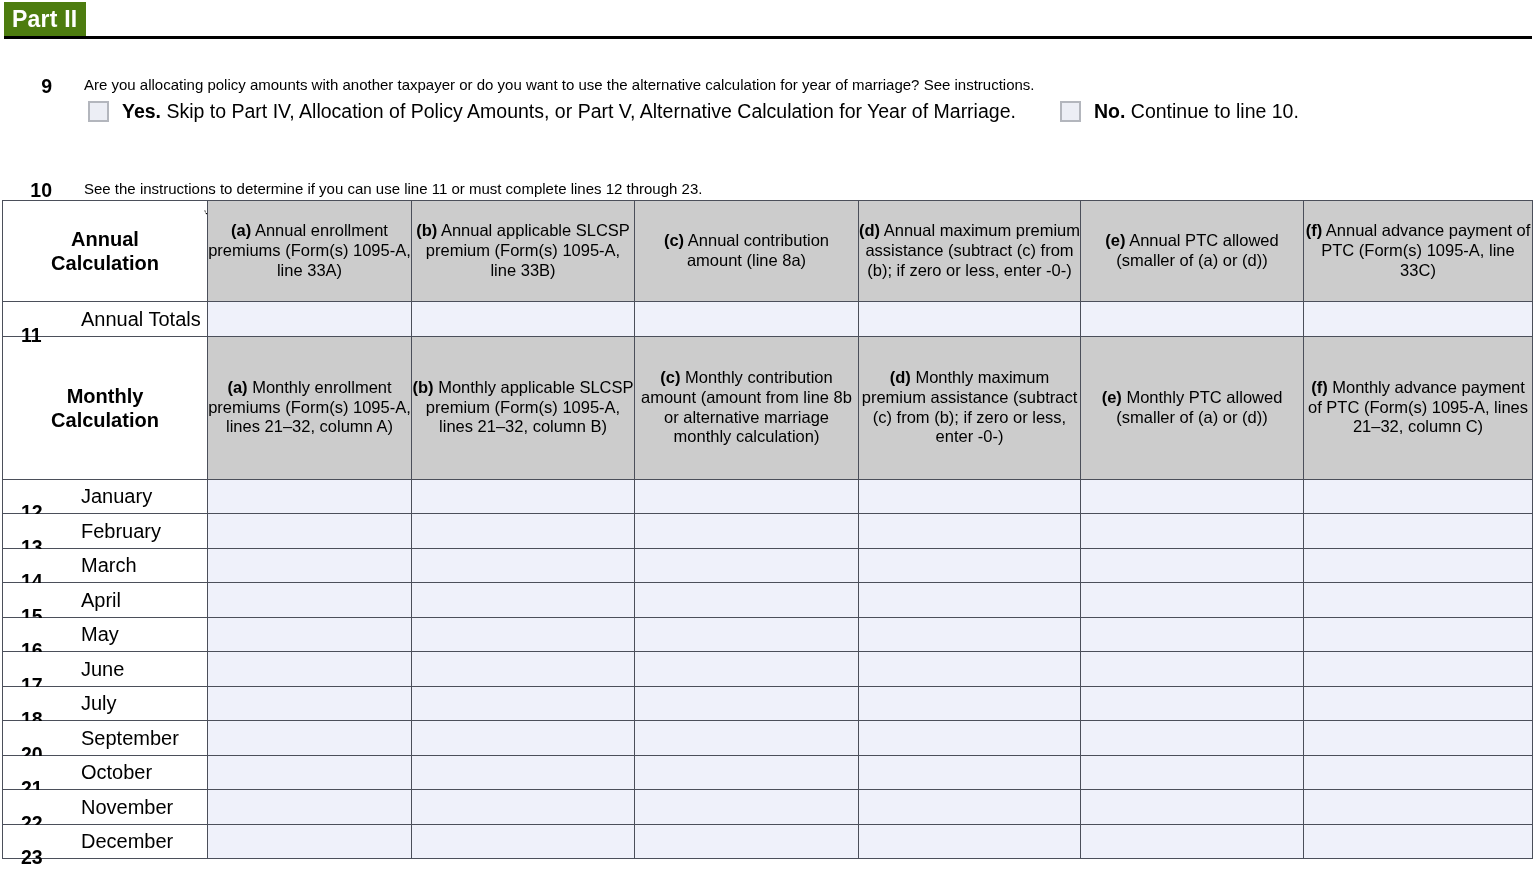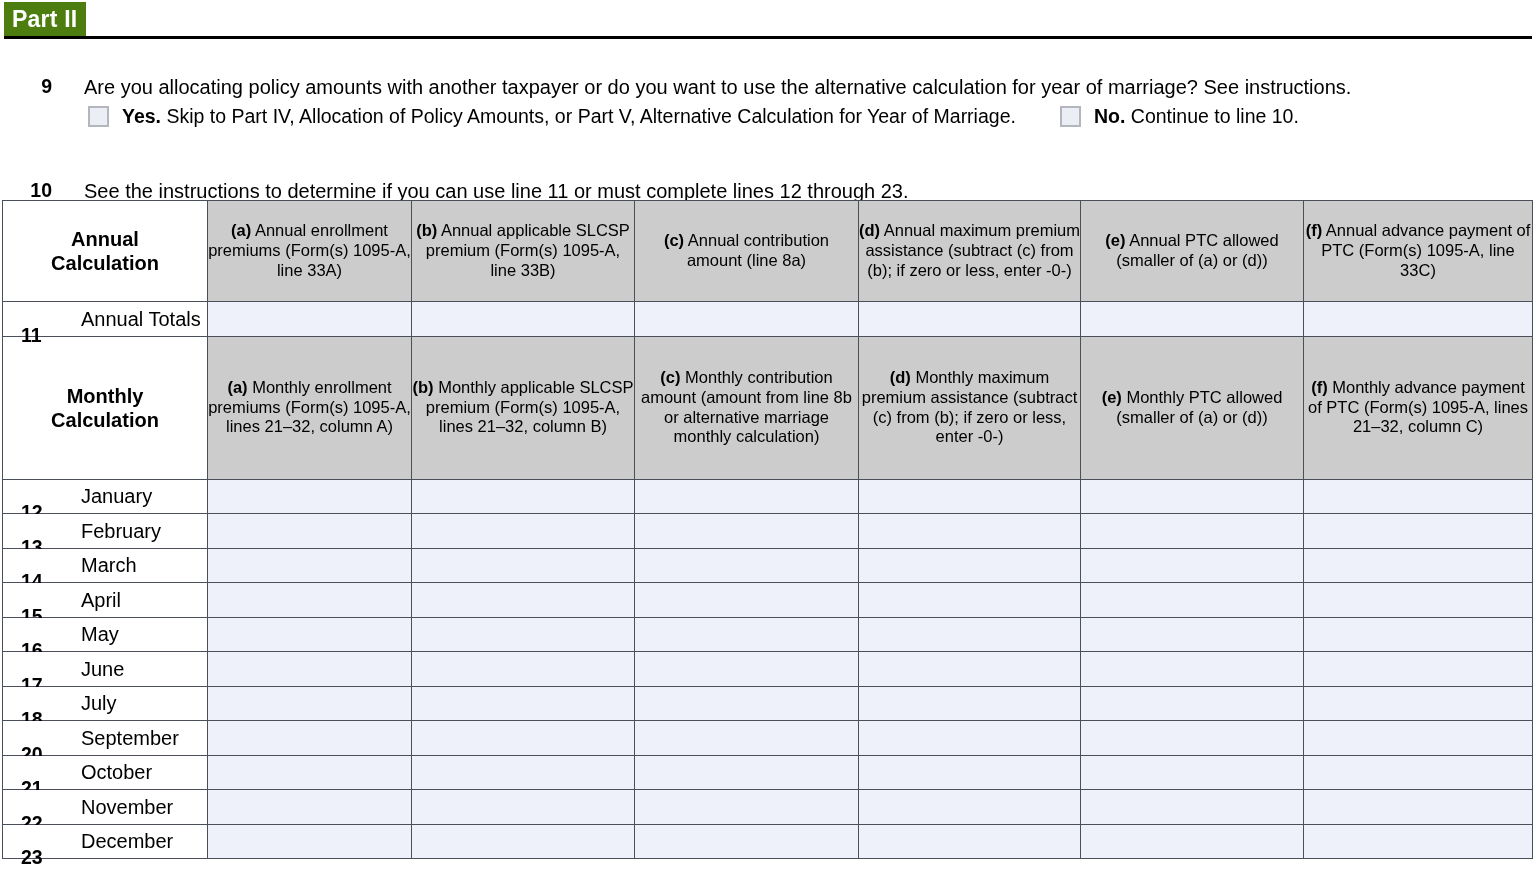--- a/index.html
+++ b/index.html
@@ -55,21 +55,21 @@
   .qnum {
     position: absolute;
     left: 0;
     width: 52px;
     text-align: right;
     font-weight: bold;
     font-size: 19.5px;
   }
   .qtext {
     margin-left: 84px;
-    font-size: 20px;
+    font-size: 15px;
     margin-top: 38px;
   }
 
   .cbox {
     display: inline-block;
     width: 21px;
     height: 21px;
     background: #eceef5;
     border: 2px solid #b3b6bd;
     vertical-align: -4px;

